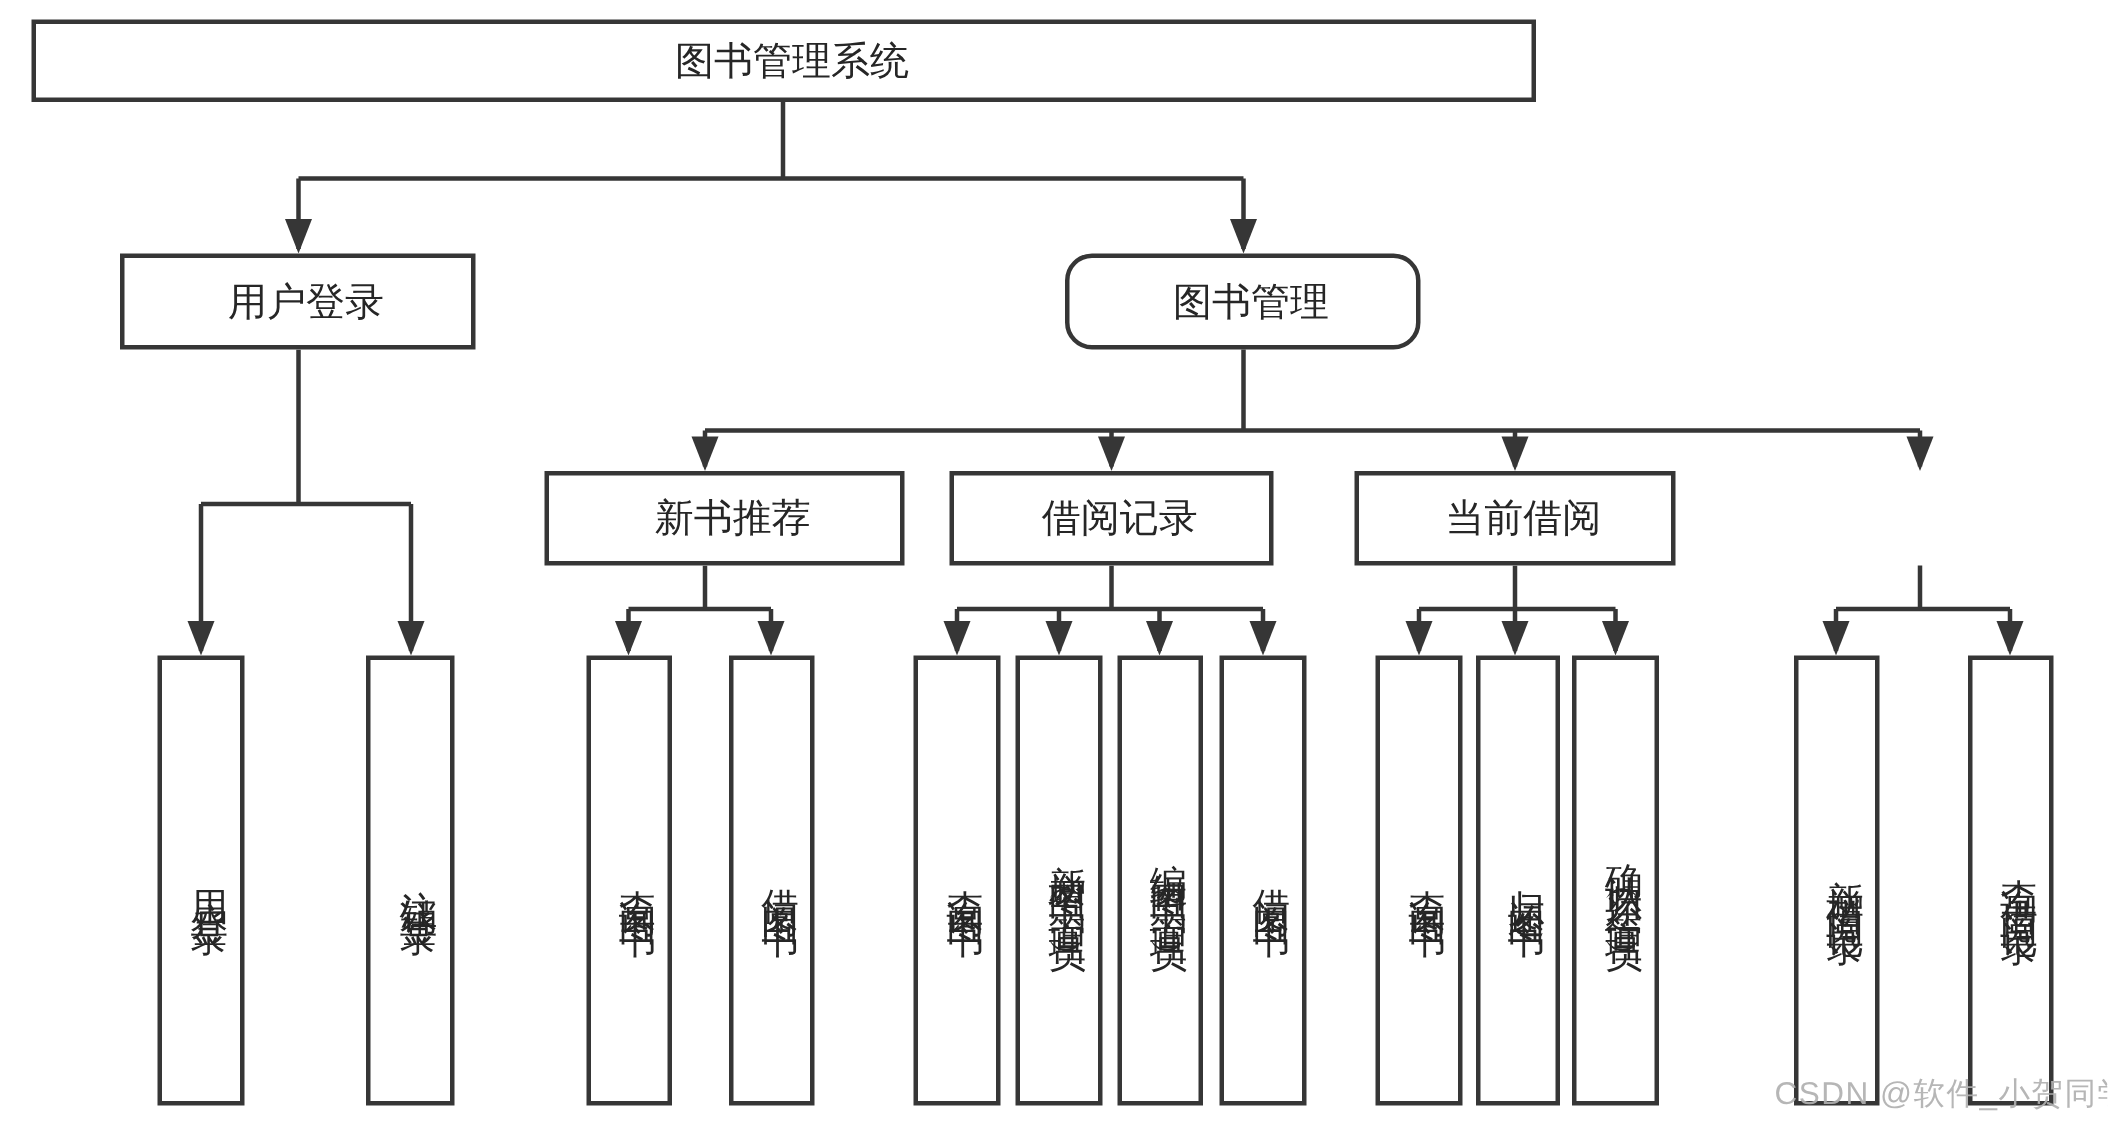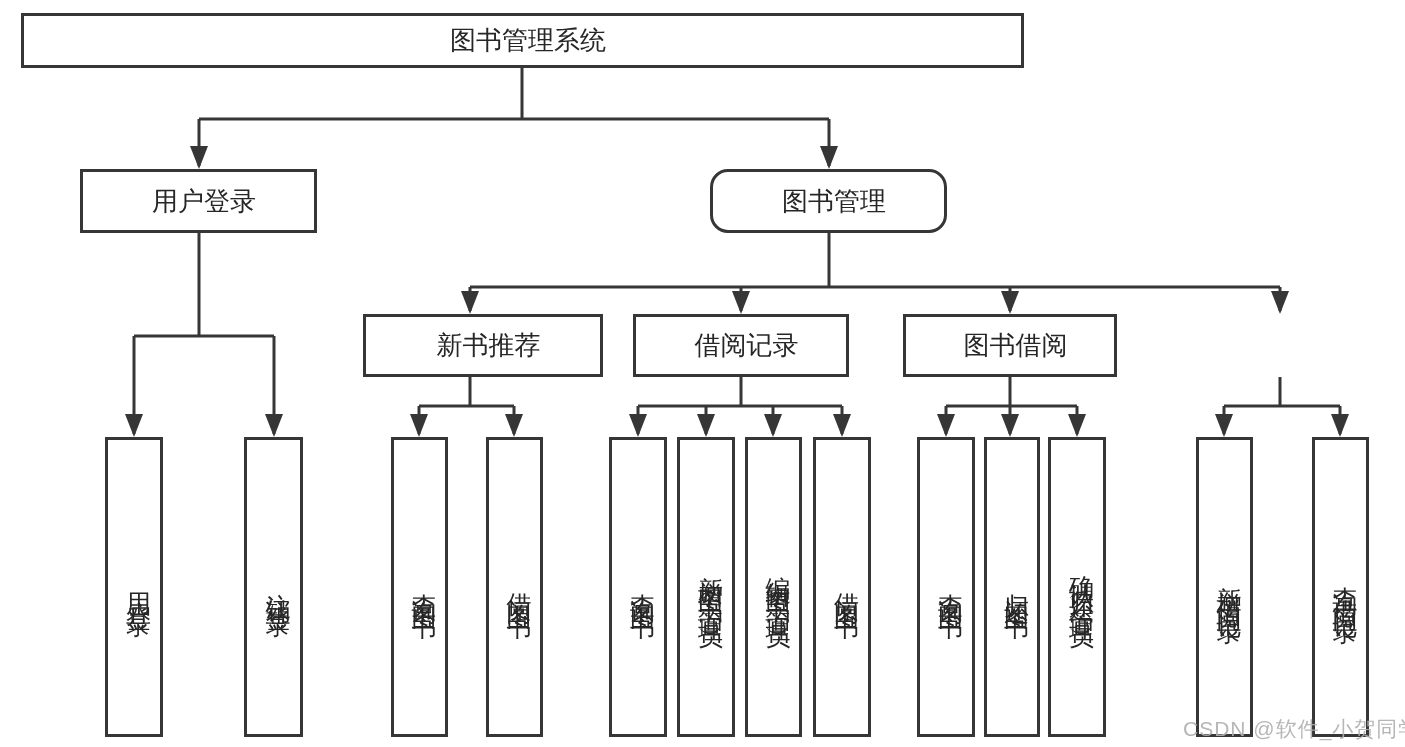--- a/index.html
+++ b/index.html
@@ -101,21 +101,21 @@
       </g>
   </svg>
 
   <div class="box" style="left:21px; top:13px; width:1003px; height:55px;">图书管理系统</div>
 
   <div class="box" style="left:80px; top:169px; width:237px; height:64px;">用户登录</div>
   <div class="box" style="left:710px; top:169px; width:237px; height:64px;border-radius:18px;">图书管理</div>
 
   <div class="box" style="left:363px; top:314px; width:240px; height:63px;">新书推荐</div>
   <div class="box" style="left:633px; top:314px; width:216px; height:63px;">借阅记录</div>
-  <div class="box" style="left:903px; top:314px; width:214px; height:63px;">图书借阅</div>
+  <div class="box" style="left:903px; top:314px; width:214px; height:63px;">当前借阅</div>
 
   <div class="box vbox" style="left:105px; top:437px; width:58px; height:300px;">用户登录</div>
   <div class="box vbox" style="left:244px; top:437px; width:59px; height:300px;">注销登录</div>
 
   <div class="box vbox" style="left:391px; top:437px; width:57px; height:300px;">查询图书</div>
   <div class="box vbox" style="left:486px; top:437px; width:57px; height:300px;">借阅图书</div>
 
   <div class="box vbox" style="left:609px; top:437px; width:58px; height:300px;">查询图书</div>
   <div class="box vbox" style="left:677px; top:437px; width:58px; height:300px;">新增图书（管理员）</div>
   <div class="box vbox" style="left:745px; top:437px; width:57px; height:300px;">编辑图书（管理员）</div>

